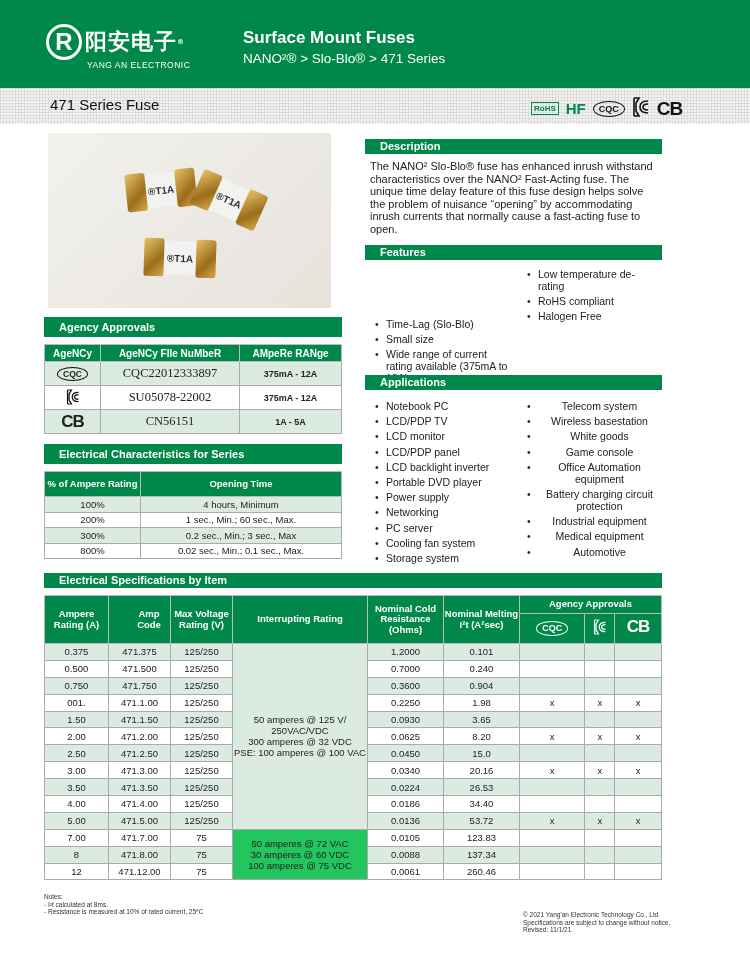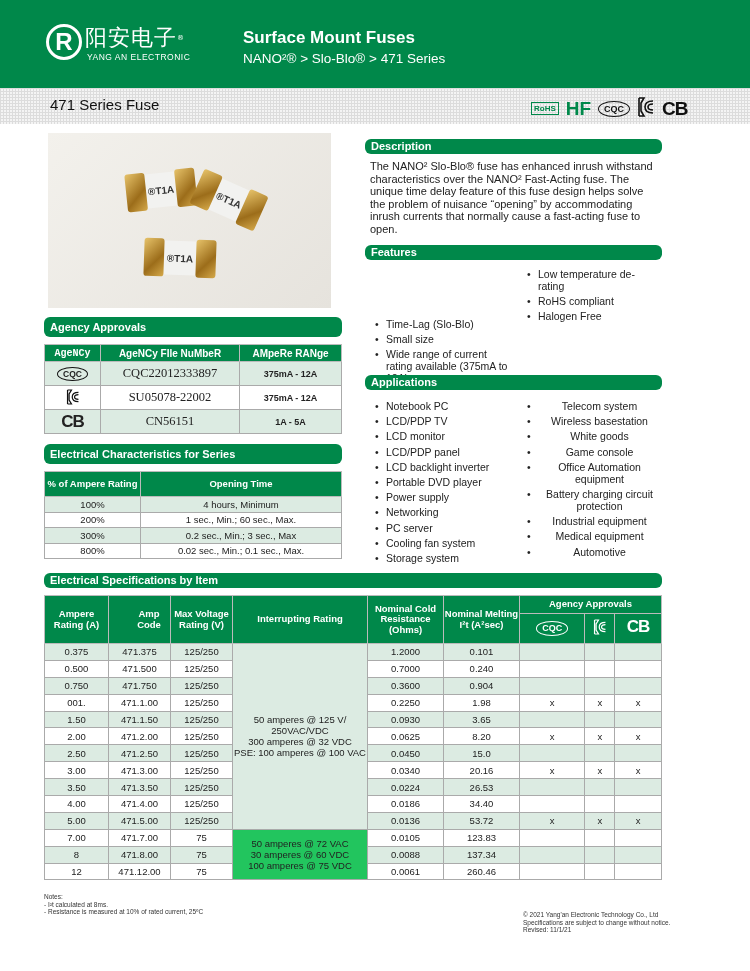--- a/index.html
+++ b/index.html
@@ -3,47 +3,47 @@
 <meta charset="utf-8">
 <style>
   * { box-sizing: border-box; margin: 0; padding: 0; }
   body { width: 750px; height: 971px; background: #ffffff; font-family: "Liberation Sans", sans-serif; color: #222; position: relative; overflow: hidden; }
 
   
   .header { position: absolute; left: 0; top: 0; width: 750px; height: 88px; background: #00884a; }
   .logo { position: absolute; left: 46px; top: 24px; display: flex; align-items: flex-start; }
   .logo-circle { width: 36px; height: 36px; border: 3px solid #fff; border-radius: 50%; color: #fff; font-family: "Liberation Sans", sans-serif; font-weight: bold; font-size: 24px; line-height: 30px; text-align: center; }
   .logo-text { margin-left: 3px; color: #fff; }
-  .logo-cn { font-family: "DejaVu Sans", sans-serif; font-size: 22px; line-height: 28px; letter-spacing: 1px; }
+  .logo-cn { font-family: "DejaVu Sans", sans-serif; font-size: 22px; line-height: 36px; letter-spacing: 1px; font-weight: bold; }
   .logo-cn sup { font-size: 7px; vertical-align: top; }
   .logo-en { font-size: 8.5px; letter-spacing: 0.5px; margin-top: 0px; margin-left: 2px; }
   .hdr-title { position: absolute; left: 243px; top: 28px; color: #fff; font-weight: bold; font-size: 17px; }
   .hdr-sub { position: absolute; left: 243px; top: 51px; color: #fff; font-size: 13.5px; }
 
   
   .band { position: absolute; left: 0; top: 88px; width: 750px; height: 36px;
     background-color: #f4f4f4;
     background-image: linear-gradient(#dcdcdc 1px, transparent 1px), linear-gradient(90deg, #dcdcdc 1px, transparent 1px);
     background-size: 3px 3px; }
   .band-title { position: absolute; left: 50px; top: 8px; font-size: 15px; color: #111; font-family: "Liberation Sans Narrow", "Liberation Sans", sans-serif; }
   .certs { position: absolute; left: 531px; top: 9px; display: flex; align-items: center; gap: 7px; }
   .rohs { font-size: 8px; font-weight: bold; color: #00884a; border: 1.5px solid #00884a; padding: 1px 2px; }
-  .hf { font-size: 19px; font-weight: bold; color: #00884a; }
+  .hf { font-size: 15px; font-weight: bold; color: #00884a; }
   .cqc { font-size: 9px; font-weight: bold; color: #111; border: 1.5px solid #111; border-radius: 50%; padding: 2px 5px; }
   .kc { font-size: 15px; color: #111; font-weight: bold; }
   .cb { font-size: 19px; font-weight: bold; color: #111; letter-spacing: -1px; }
 
   
   .photo { position: absolute; left: 48px; top: 133px; width: 283px; height: 175px; background: linear-gradient(135deg, #f3f1ec, #e6e3dd); overflow: hidden; }
   .fuse { position: absolute; height: 34px; background: #f2f2f0; border-radius: 2px; display: flex; align-items: center; justify-content: center; font-size: 10px; color: #333; font-weight: bold; }
   .fuse::before, .fuse::after { content: ""; position: absolute; top: -2px; width: 20px; height: 38px; background: linear-gradient(135deg, #e7c36a, #9c6d1a 60%, #d5a94a); border-radius: 3px; }
   .fuse::before { left: -4px; } .fuse::after { right: -4px; }
 
   
-  .sec-bar { position: absolute; background: #00884a; color: #fff; font-weight: bold; font-size: 11px; padding-left: 6px; line-height: 15px; height: 15px; border-radius: 6px; }
+  .sec-bar { position: absolute; background: #00884a; color: #fff; font-weight: bold; font-size: 11px; padding-left: 15px; line-height: 15px; height: 15px; }
   .sec-bar.tall { height: 20px; line-height: 20px; }
 
   
   .desc { position: absolute; left: 370px; top: 160px; width: 288px; font-size: 11px; line-height: 12.5px; color: #222; }
 
   ul.blist { list-style: none; position: absolute; font-size: 10.5px; line-height: 12px; color: #222; }
   ul.blist li { position: relative; padding-left: 12px; margin-bottom: 3.2px; }
   ul.blist li::before { content: "•"; position: absolute; left: 1px; top: 0; }
 
   
@@ -154,21 +154,21 @@
   <li>Battery charging circuit protection</li>
   <li>Industrial equipment</li>
   <li>Medical equipment</li>
   <li>Automotive</li>
 </ul>
 
 <div class="sec-bar tall" style="left:44px; top:317px; width:298px;">Agency Approvals</div>
 <table class="agency-tbl">
   <thead>
     <tr>
-      <th style="width:56px;font-family:Liberation Mono, monospace;">AgeNCy</th>
+      <th style="width:56px;">AgeNCy</th>
       <th style="width:139px;">AgeNCy FIle NuMbeR</th>
       <th>AMpeRe RANge</th>
     </tr>
   </thead>
   <tbody>
     <tr class="alt">
       <td><span style="display:inline-block;border:1.5px solid #111;border-radius:50%;font-size:8.5px;font-weight:bold;padding:1px 5px;">CQC</span></td>
       <td class="num">CQC22012333897</td>
       <td class="rng">375mA - 12A</td>
     </tr>

